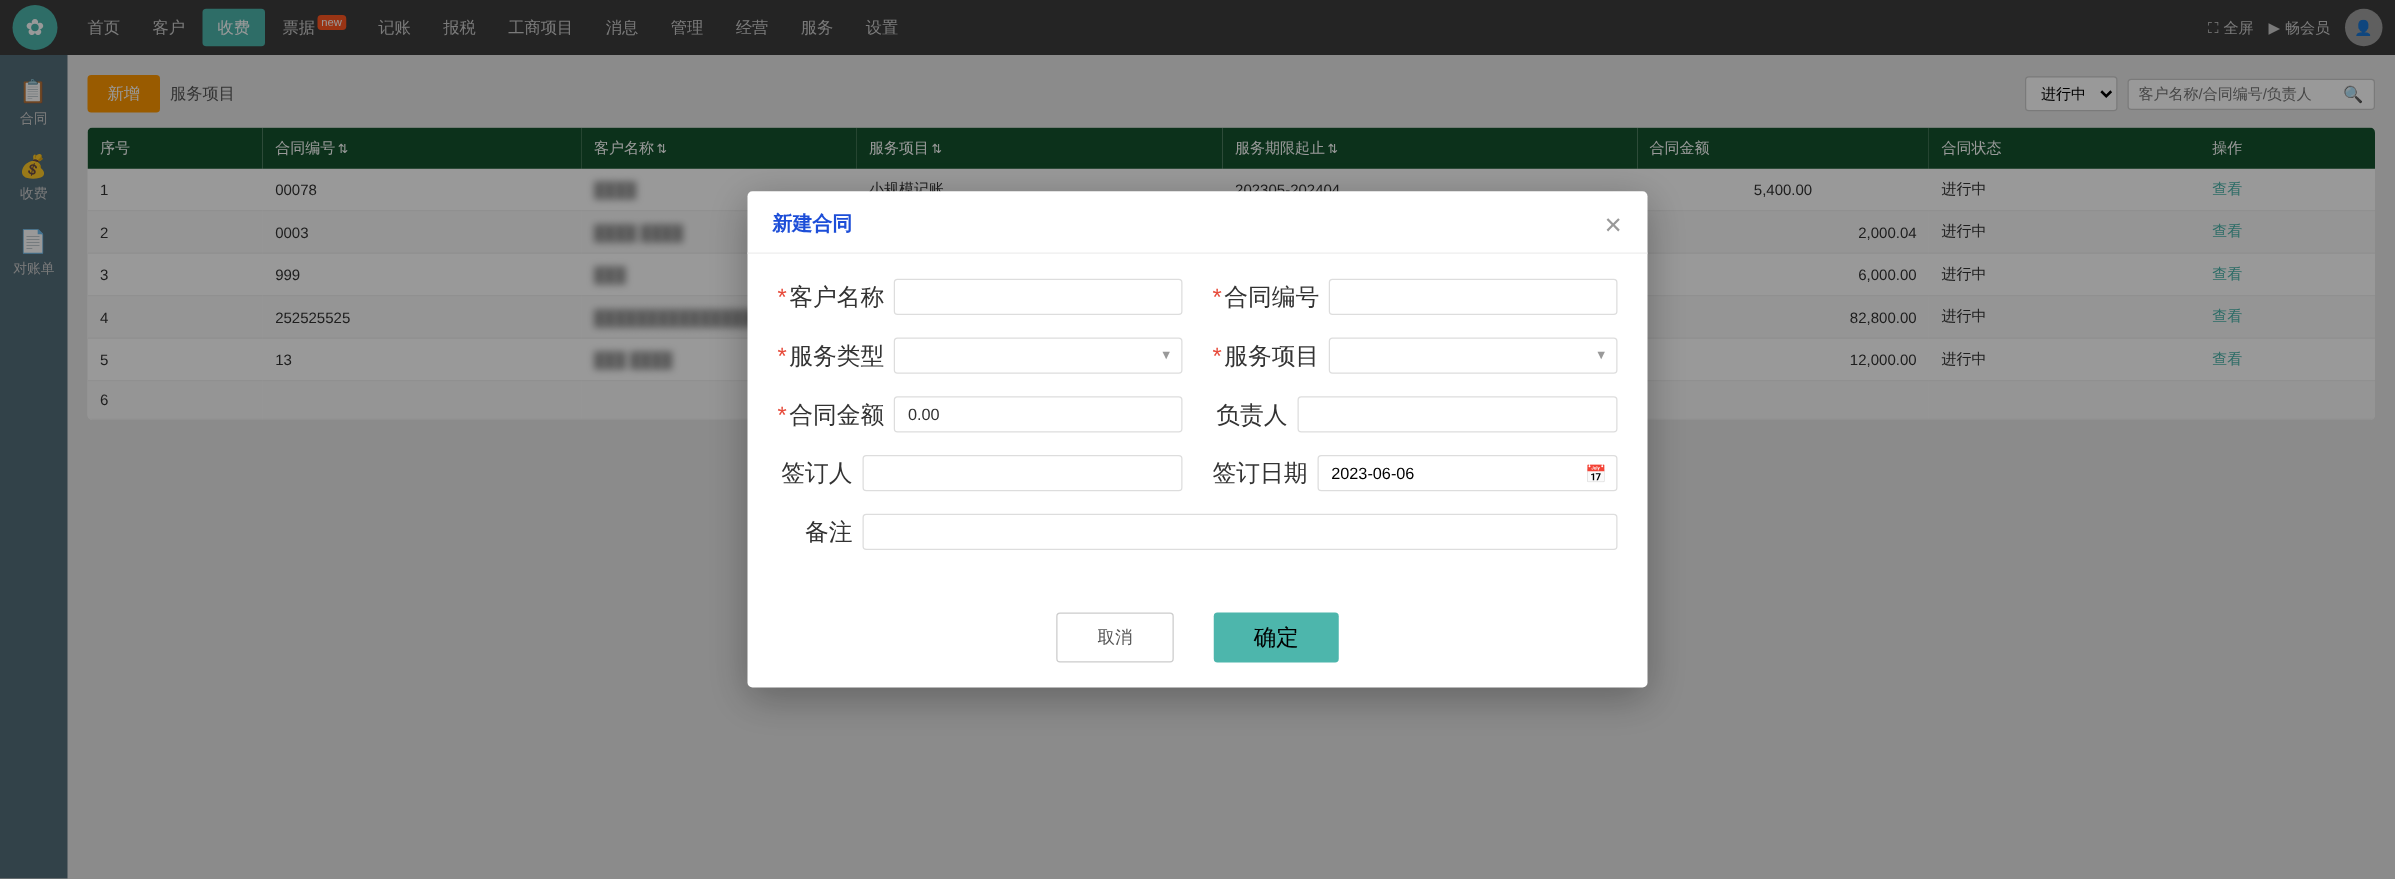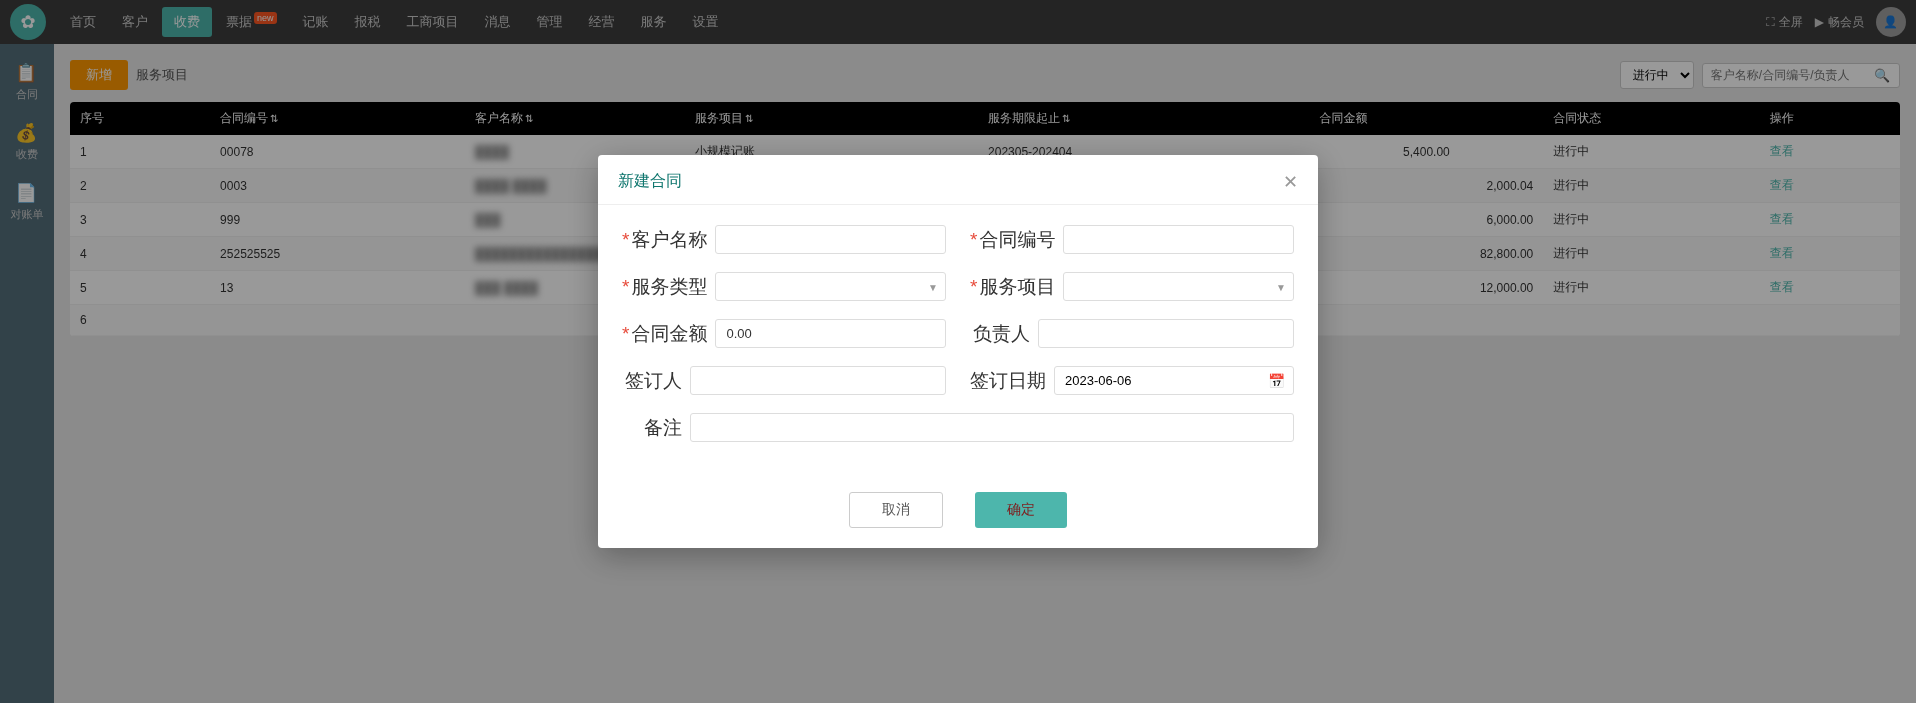--- a/index.html
+++ b/index.html
@@ -61,21 +61,21 @@
       background: white; font-size: 12px; cursor: pointer; margin-left: auto;
     }
     .search-box {
       display: flex; align-items: center; border: 1px solid #ccc;
       border-radius: 3px; background: white; padding: 4px 8px; gap: 4px;
     }
     .search-box input { border: none; outline: none; font-size: 12px; width: 160px; }
 
     
     .data-table { width: 100%; border-collapse: collapse; background: white; border-radius: 4px; overflow: hidden; }
-    .data-table thead tr { background: #000000; color: white; margin-left: 24px; }
+    .data-table thead tr { background: #14532d; color: white; margin-left: 24px; }
     .data-table thead th { padding: 8px 10px; text-align: left; font-size: 12px; font-weight: normal; white-space: nowrap; }
     .data-table thead th.sortable { cursor: pointer; }
     .data-table tbody tr { border-bottom: 1px solid #f0f0f0; }
     .data-table tbody tr:nth-child(even) { background: #f9f9f9; }
     .data-table tbody td { padding: 8px 10px; font-size: 12px; color: #333; }
     .status-badge { color: #4db6ac; }
     .action-link { color: #4db6ac; cursor: pointer; text-decoration: none; }
 
     
     .overlay {
@@ -86,21 +86,21 @@
 
     
     .modal {
       background: white; border-radius: 4px; width: 720px;
       box-shadow: 0 8px 32px rgba(0,0,0,0.3); position: relative;
     }
     .modal-header {
       padding: 16px 20px 12px; border-bottom: 1px solid #eee;
       display: flex; align-items: center; justify-content: space-between;
     }
-    .modal-title { font-size: 16px; color: #0f766e; font-weight: normal; }
+    .modal-title { font-size: 16px; color: #1d4ed8; font-weight: bold; }
     .modal-close { cursor: pointer; color: #999; font-size: 18px; line-height: 1; }
     .modal-body { padding: 20px 24px; }
     .form-row { display: flex; gap: 24px; margin-bottom: 18px; }
     .form-field { flex: 1; display: flex; align-items: center; gap: 8px; }
     .form-field label { white-space: nowrap; font-size: 19px; color: #333; min-width: 60px; text-align: right; }
     .form-field .required { color: #e74c3c; margin-right: 2px; }
     .form-input {
       flex: 1; border: 1px solid #ddd; border-radius: 3px; padding: 6px 10px;
       font-size: 13px; outline: none; color: #333;
     }
@@ -115,22 +115,22 @@
     }
     .date-field { flex: 1; position: relative; }
     .date-field input { width: 100%; border: 1px solid #ddd; border-radius: 3px; padding: 6px 28px 6px 10px; font-size: 13px; outline: none; }
     .date-field .cal-icon { position: absolute; right: 8px; top: 50%; transform: translateY(-50%); color: #999; font-size: 14px; cursor: pointer; }
     .modal-footer { padding: 12px 20px 20px; display: flex; justify-content: center; gap: 12px; }
     .btn-cancel {
       border: 1px solid #ccc; background: white; color: #555; padding: 8px 32px;
       border-radius: 3px; cursor: pointer; font-size: 14px;
     }
     .btn-confirm {
-      background: #4db6ac; color: #7f1d1d; border: none; padding: 8px 32px;
-      border-radius: 3px; cursor: pointer; font-size: 14px; margin-left: 20px;
+      background: #4db6ac; color: #000000; border: none; padding: 8px 32px;
+      border-radius: 3px; cursor: pointer; font-size: 18px; margin-left: 20px;
     }
 
     .sort-arrow { font-size: 10px; margin-left: 2px; }
   </style>
 </head>
 <body>
 
 <div class="top-nav">
   <div class="logo">
     <span>✿</span>

